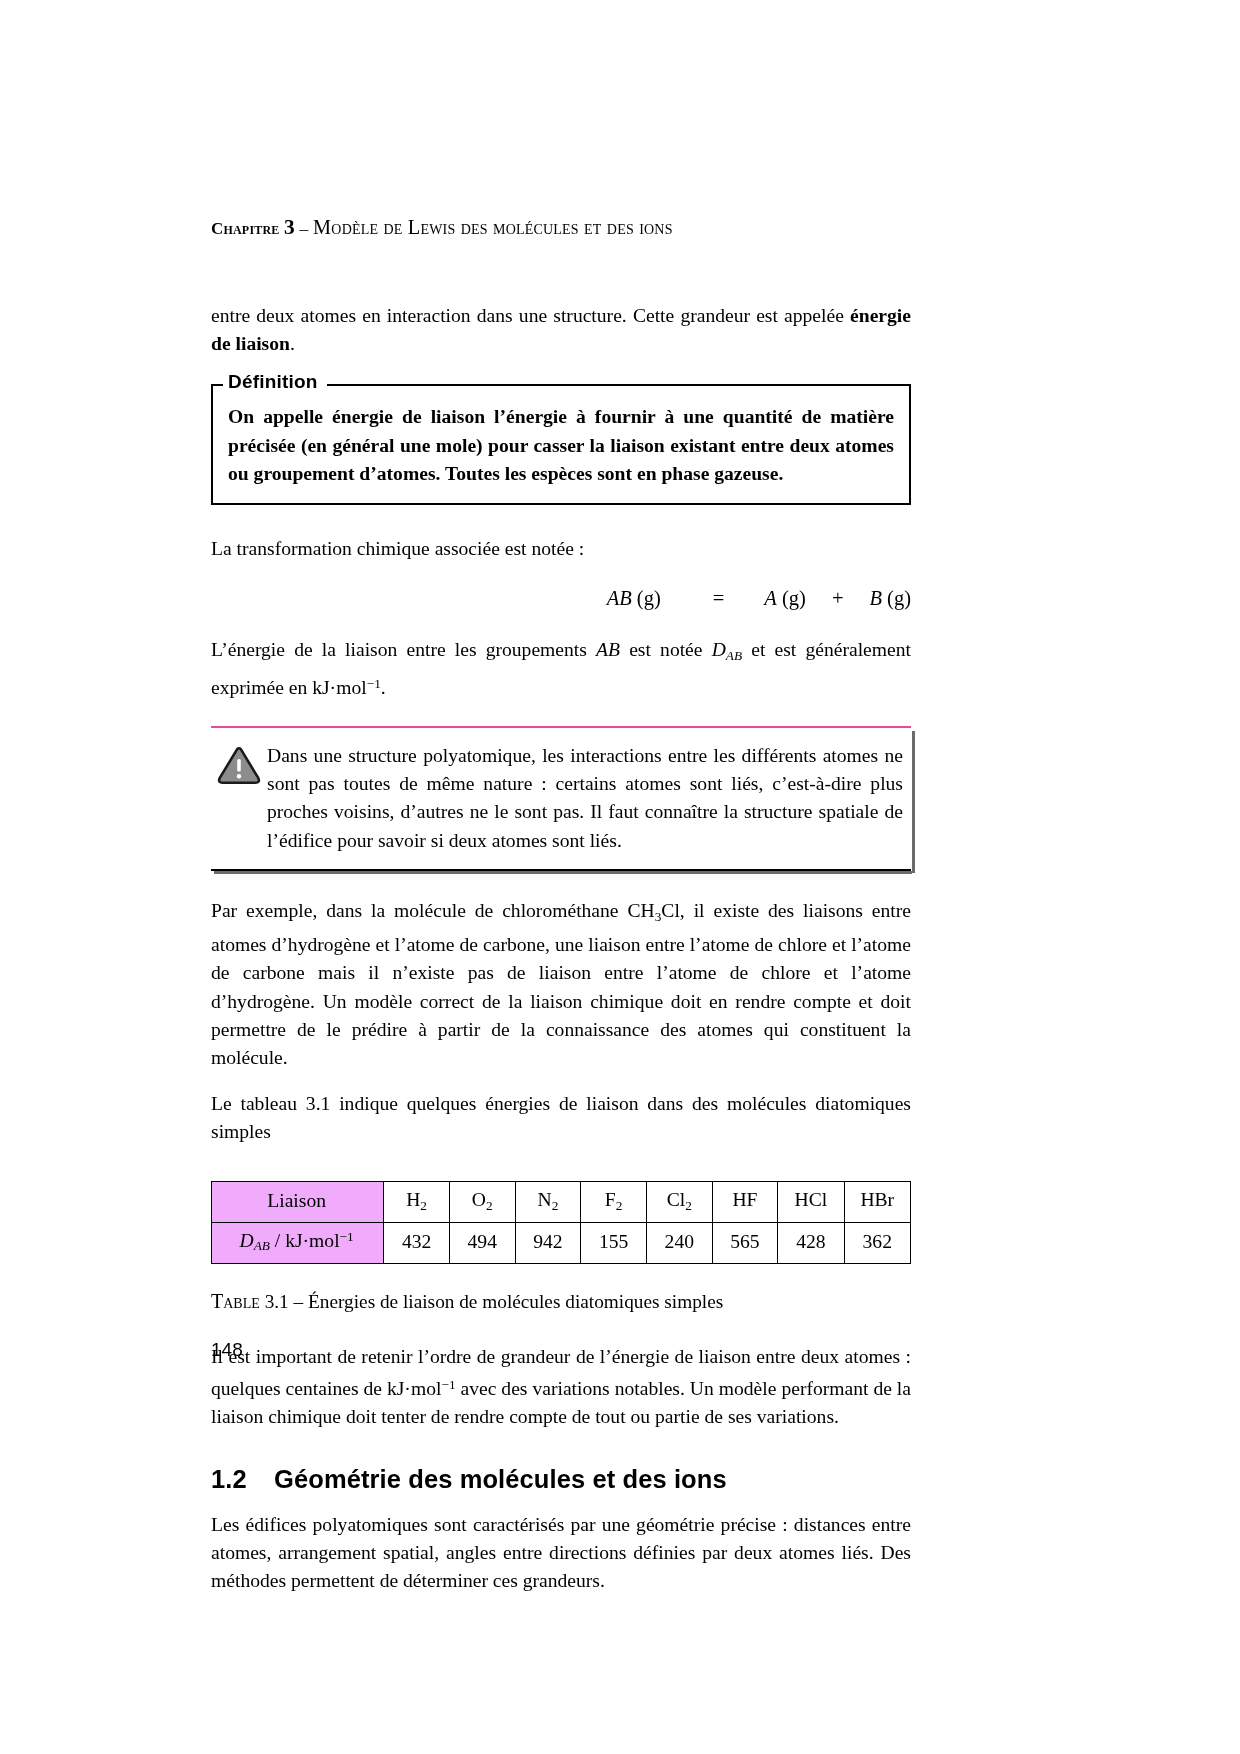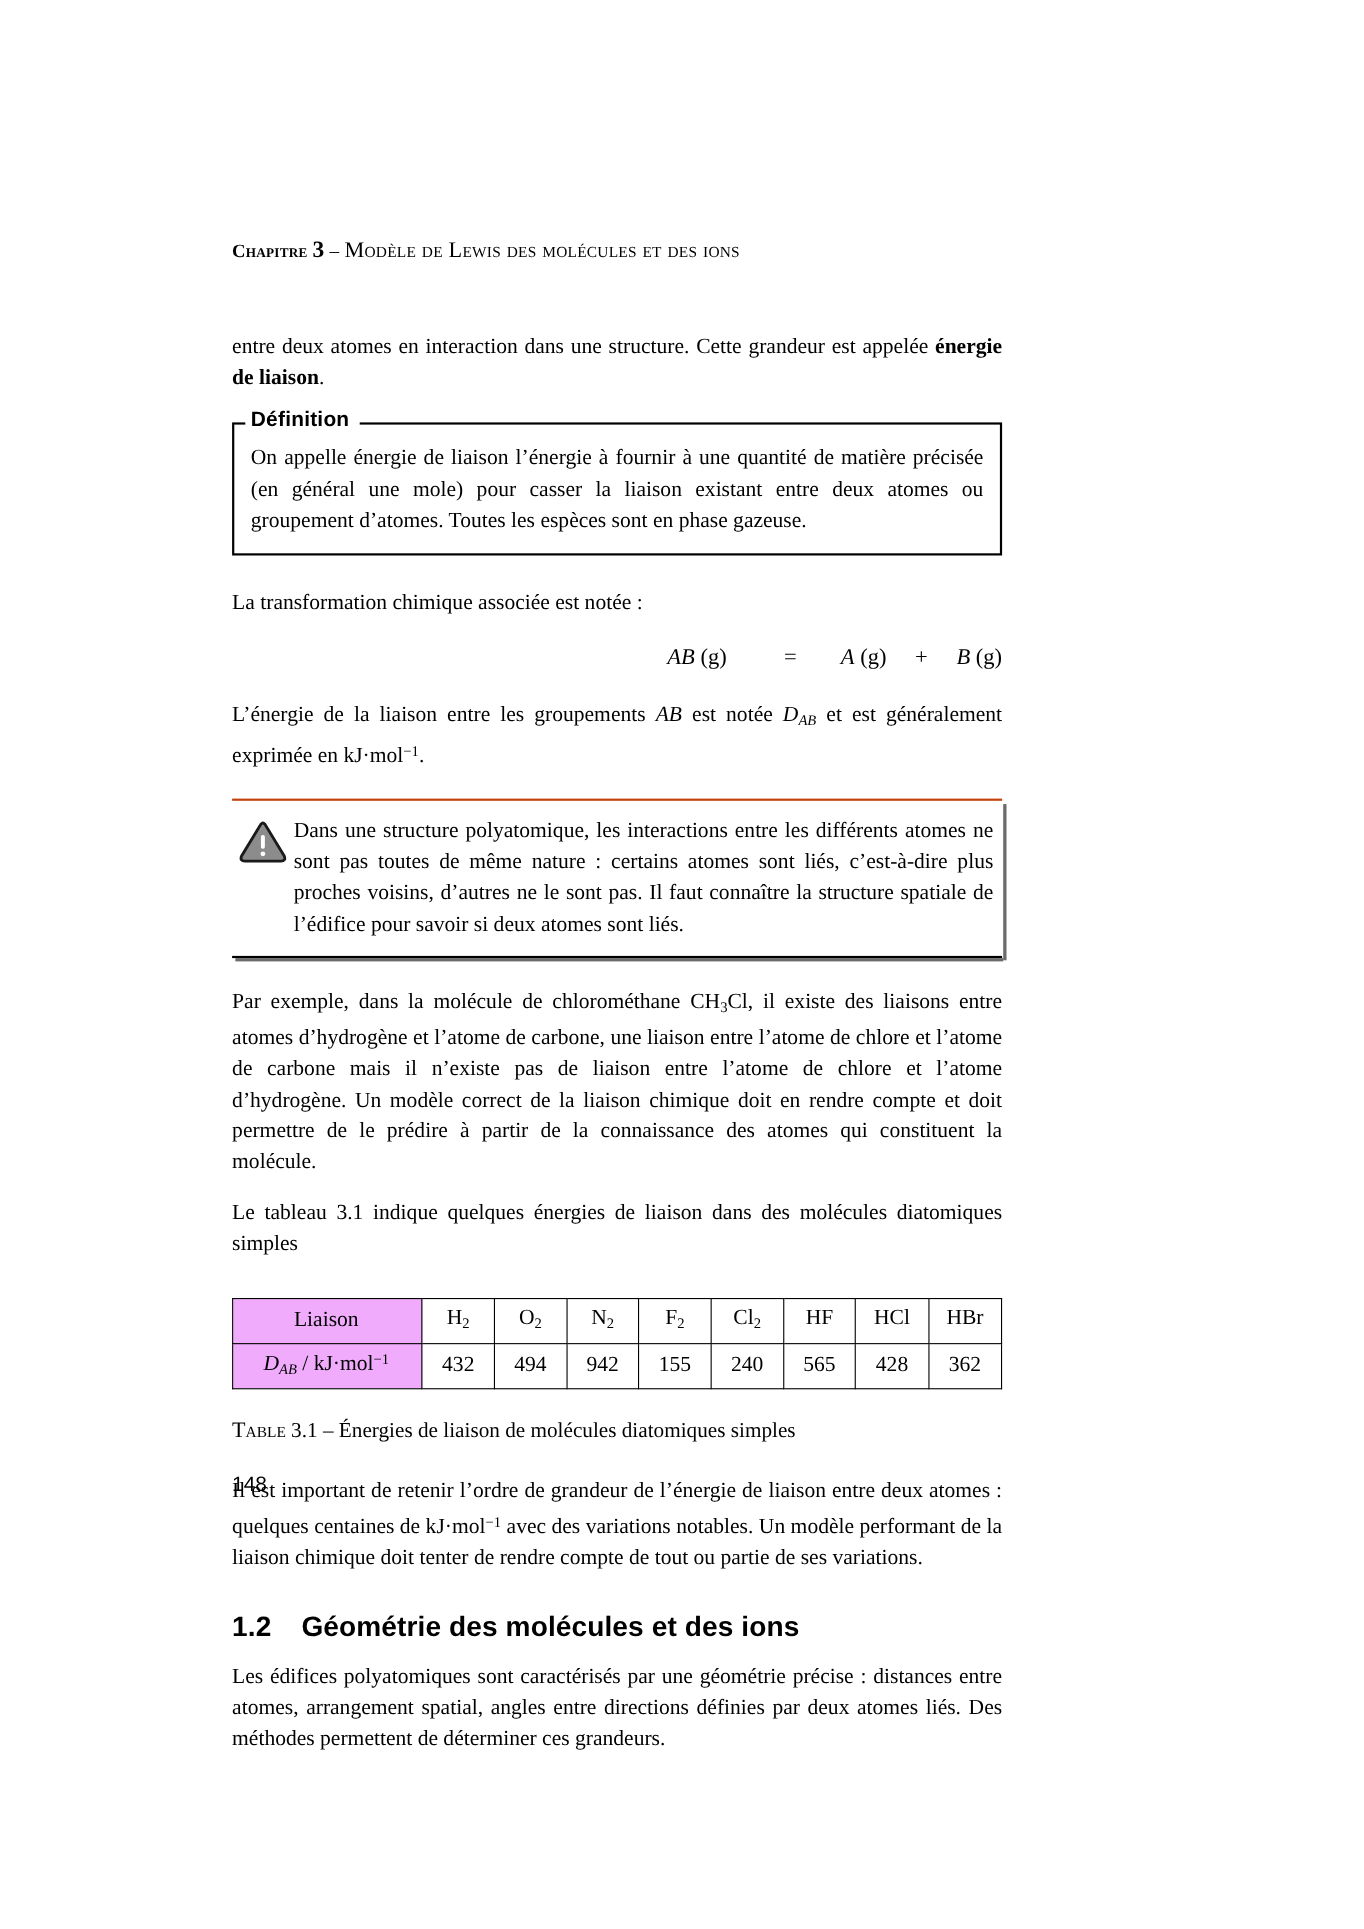--- a/index.html
+++ b/index.html
@@ -75,38 +75,39 @@
     font-family: "Liberation Sans", "DejaVu Sans", sans-serif;
     font-weight: bold;
     font-size: 19px;
     letter-spacing: 0.2px;
   }
   .defbox p {
     font-size: 19.6px;
     line-height: 28.4px;
     text-align: justify;
     margin: 0;
+    font-weight: bold;
   }
 
   
   .equation {
     text-align: right;
     font-size: 20.5px;
     margin: 24px 0 26px 0;
     white-space: nowrap;
   }
   .equation .gap-eq { display: inline-block; width: 52px; }
   .equation .gap-sm { display: inline-block; width: 26px; }
   .equation .gap-md { display: inline-block; width: 40px; }
   .equation .paren { font-family: "Liberation Serif", serif; }
 
   
   .warnbox {
     position: relative;
-    border-top: 2px solid #c2410c;
+    border-top: 2px solid #ec4899;
     border-bottom: 2px solid #000000;
     margin: 24px 0 26px 0;
     padding: 14px 4px 14px 0;
     display: flex;
     align-items: flex-start;
   }
   .warnbox::after {
     content: "";
     position: absolute;
     right: -4px;

